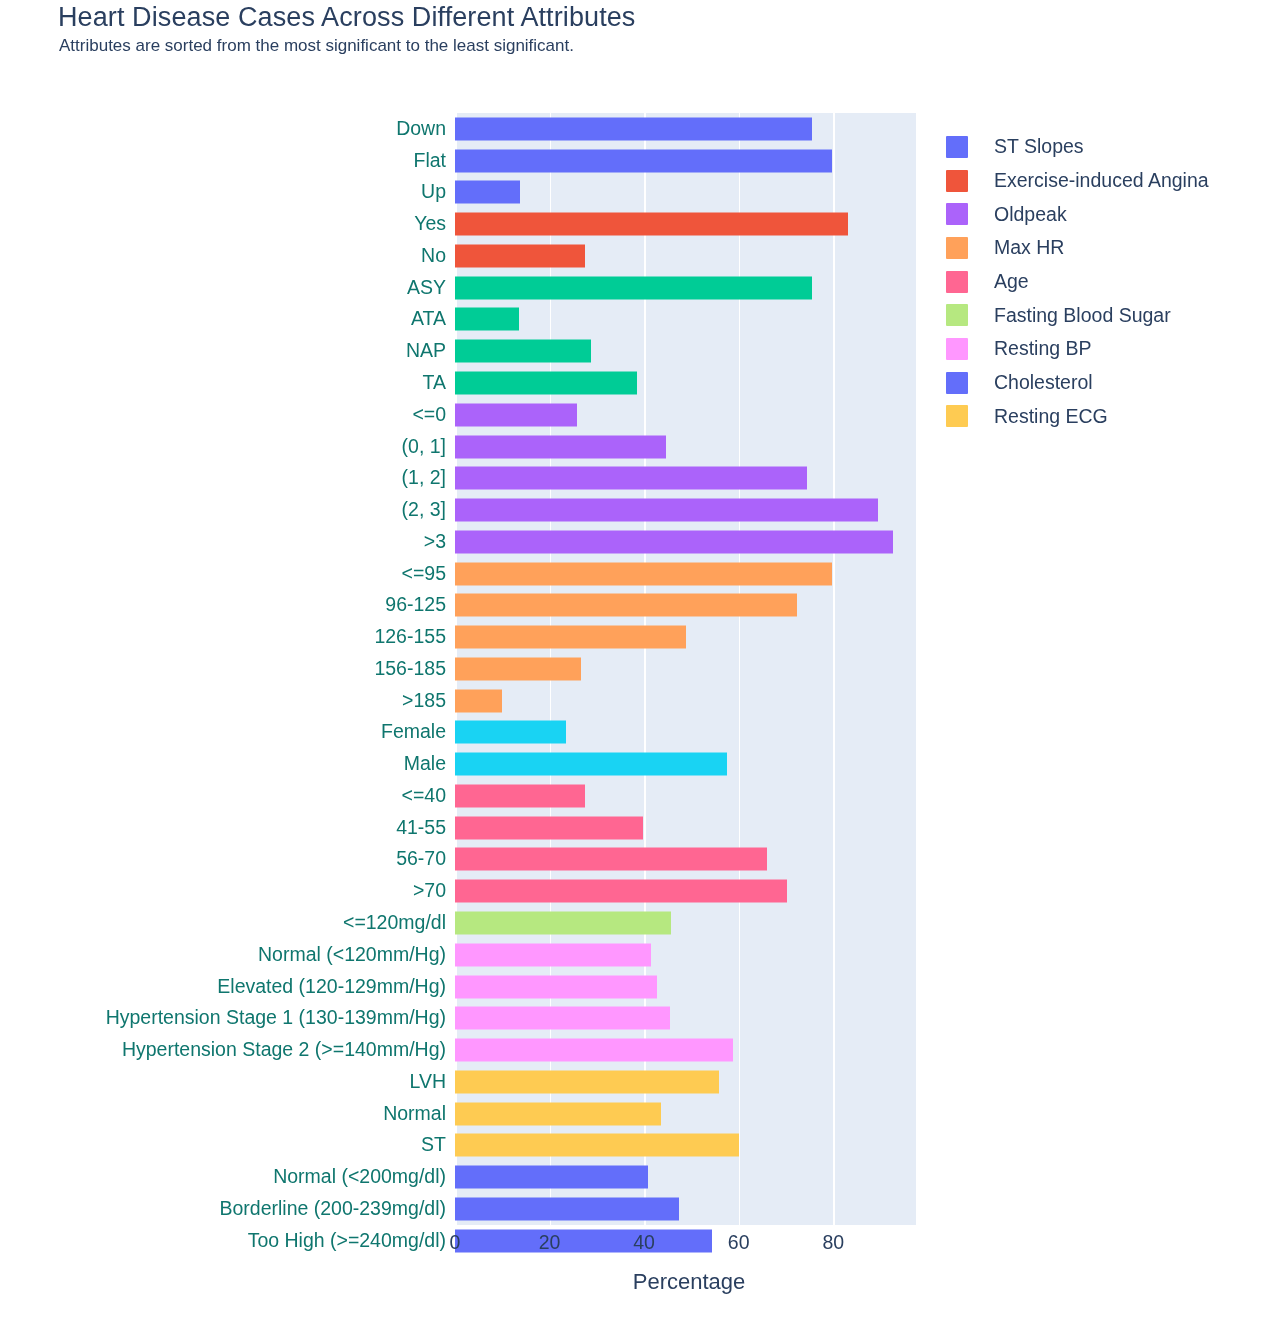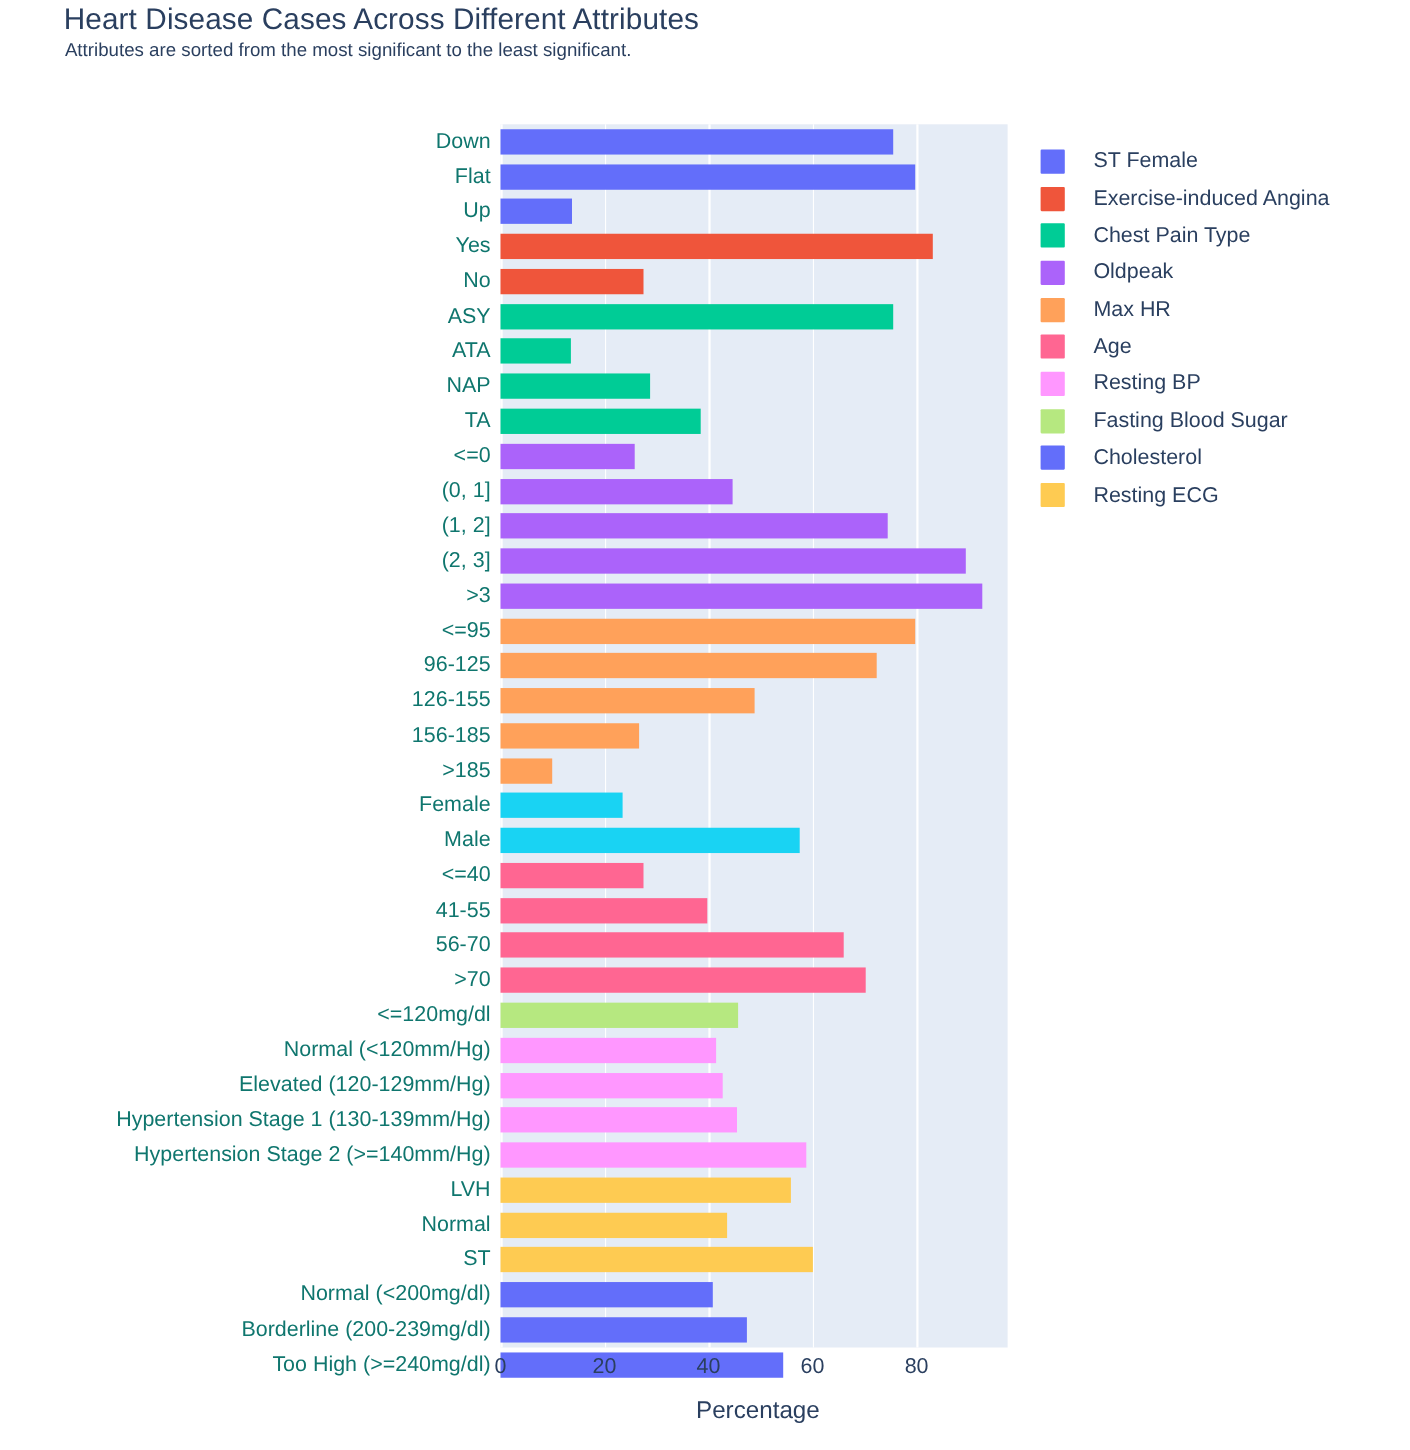--- a/index.html
+++ b/index.html
@@ -256,51 +256,47 @@
     <div class="xtick" style="left: 94.5641px;">20</div>
     <div class="xtick" style="left: 189.128px;">40</div>
     <div class="xtick" style="left: 283.692px;">60</div>
     <div class="xtick" style="left: 378.256px;">80</div>
   </div>
 <div id="xaxis-title"><span>Percentage</span></div>
 
 <div id="legend">
     <div class="legend-item">
       <div class="legend-swatch" style="background: rgb(99, 110, 250);"></div>
-      <div class="legend-label">ST Female</div>
+      <div class="legend-label">ST Slopes</div>
     </div>
     <div class="legend-item">
       <div class="legend-swatch" style="background: rgb(239, 85, 59);"></div>
       <div class="legend-label">Exercise-induced Angina</div>
     </div>
     <div class="legend-item">
-      <div class="legend-swatch" style="background: rgb(0, 204, 150);"></div>
-      <div class="legend-label">Chest Pain Type</div>
-    </div>
-    <div class="legend-item">
       <div class="legend-swatch" style="background: rgb(171, 99, 250);"></div>
       <div class="legend-label">Oldpeak</div>
     </div>
     <div class="legend-item">
       <div class="legend-swatch" style="background: rgb(255, 161, 90);"></div>
       <div class="legend-label">Max HR</div>
     </div>
     <div class="legend-item">
       <div class="legend-swatch" style="background: rgb(255, 102, 146);"></div>
       <div class="legend-label">Age</div>
     </div>
     <div class="legend-item">
+      <div class="legend-swatch" style="background: rgb(182, 232, 128);"></div>
+      <div class="legend-label">Fasting Blood Sugar</div>
+    </div>
+    <div class="legend-item">
       <div class="legend-swatch" style="background: rgb(255, 151, 255);"></div>
       <div class="legend-label">Resting BP</div>
     </div>
     <div class="legend-item">
-      <div class="legend-swatch" style="background: rgb(182, 232, 128);"></div>
-      <div class="legend-label">Fasting Blood Sugar</div>
-    </div>
-    <div class="legend-item">
       <div class="legend-swatch" style="background: rgb(99, 110, 250);"></div>
       <div class="legend-label">Cholesterol</div>
     </div>
     <div class="legend-item">
       <div class="legend-swatch" style="background: rgb(254, 203, 82);"></div>
       <div class="legend-label">Resting ECG</div>
     </div>
   </div>
 
 </body></html>

